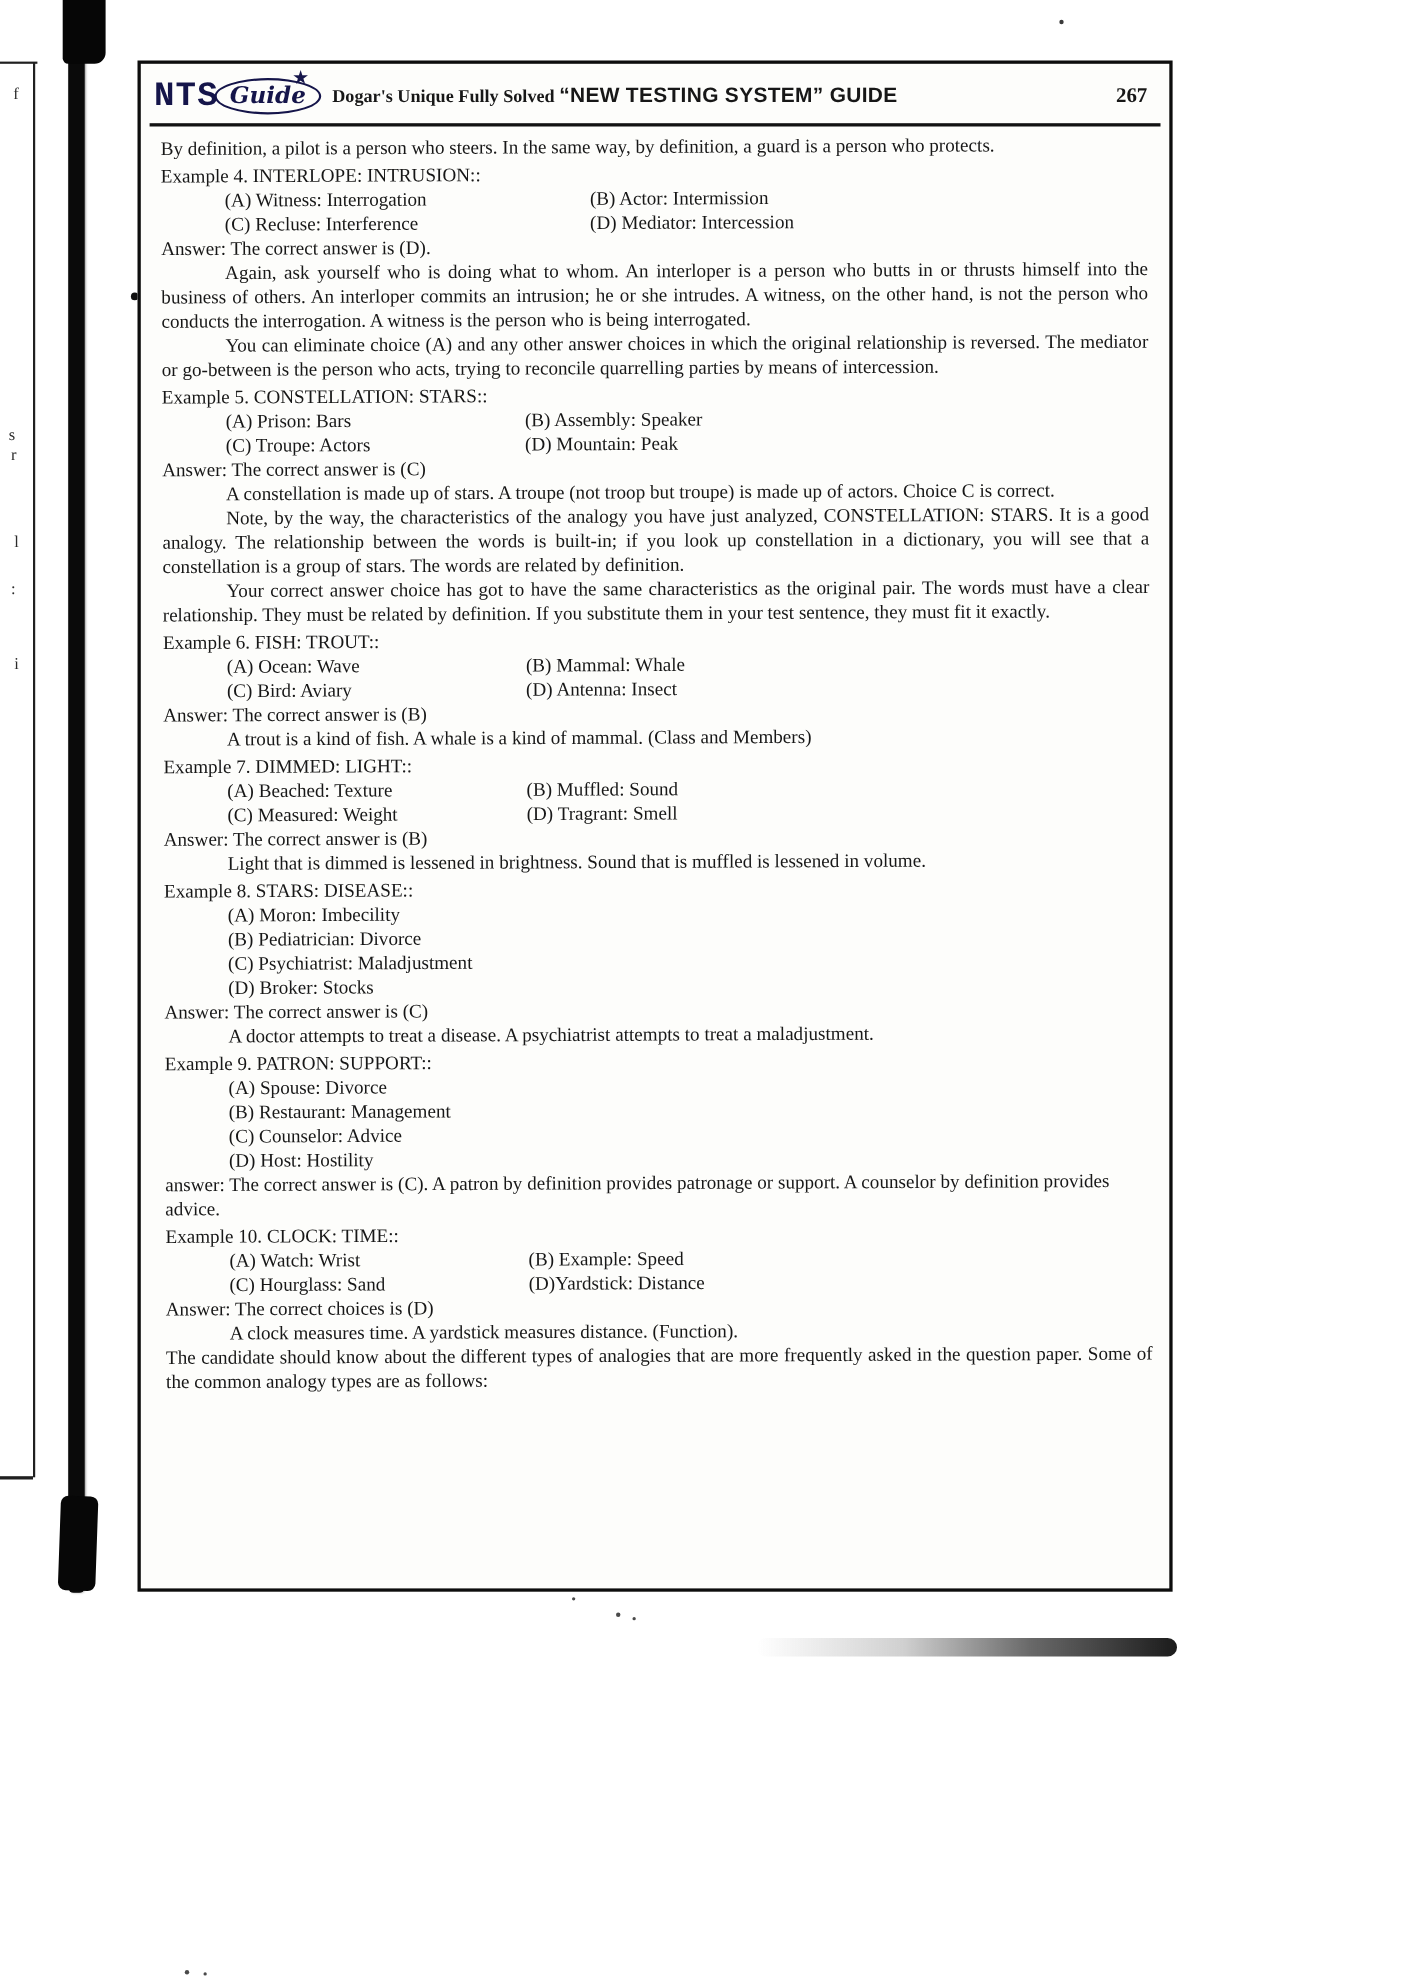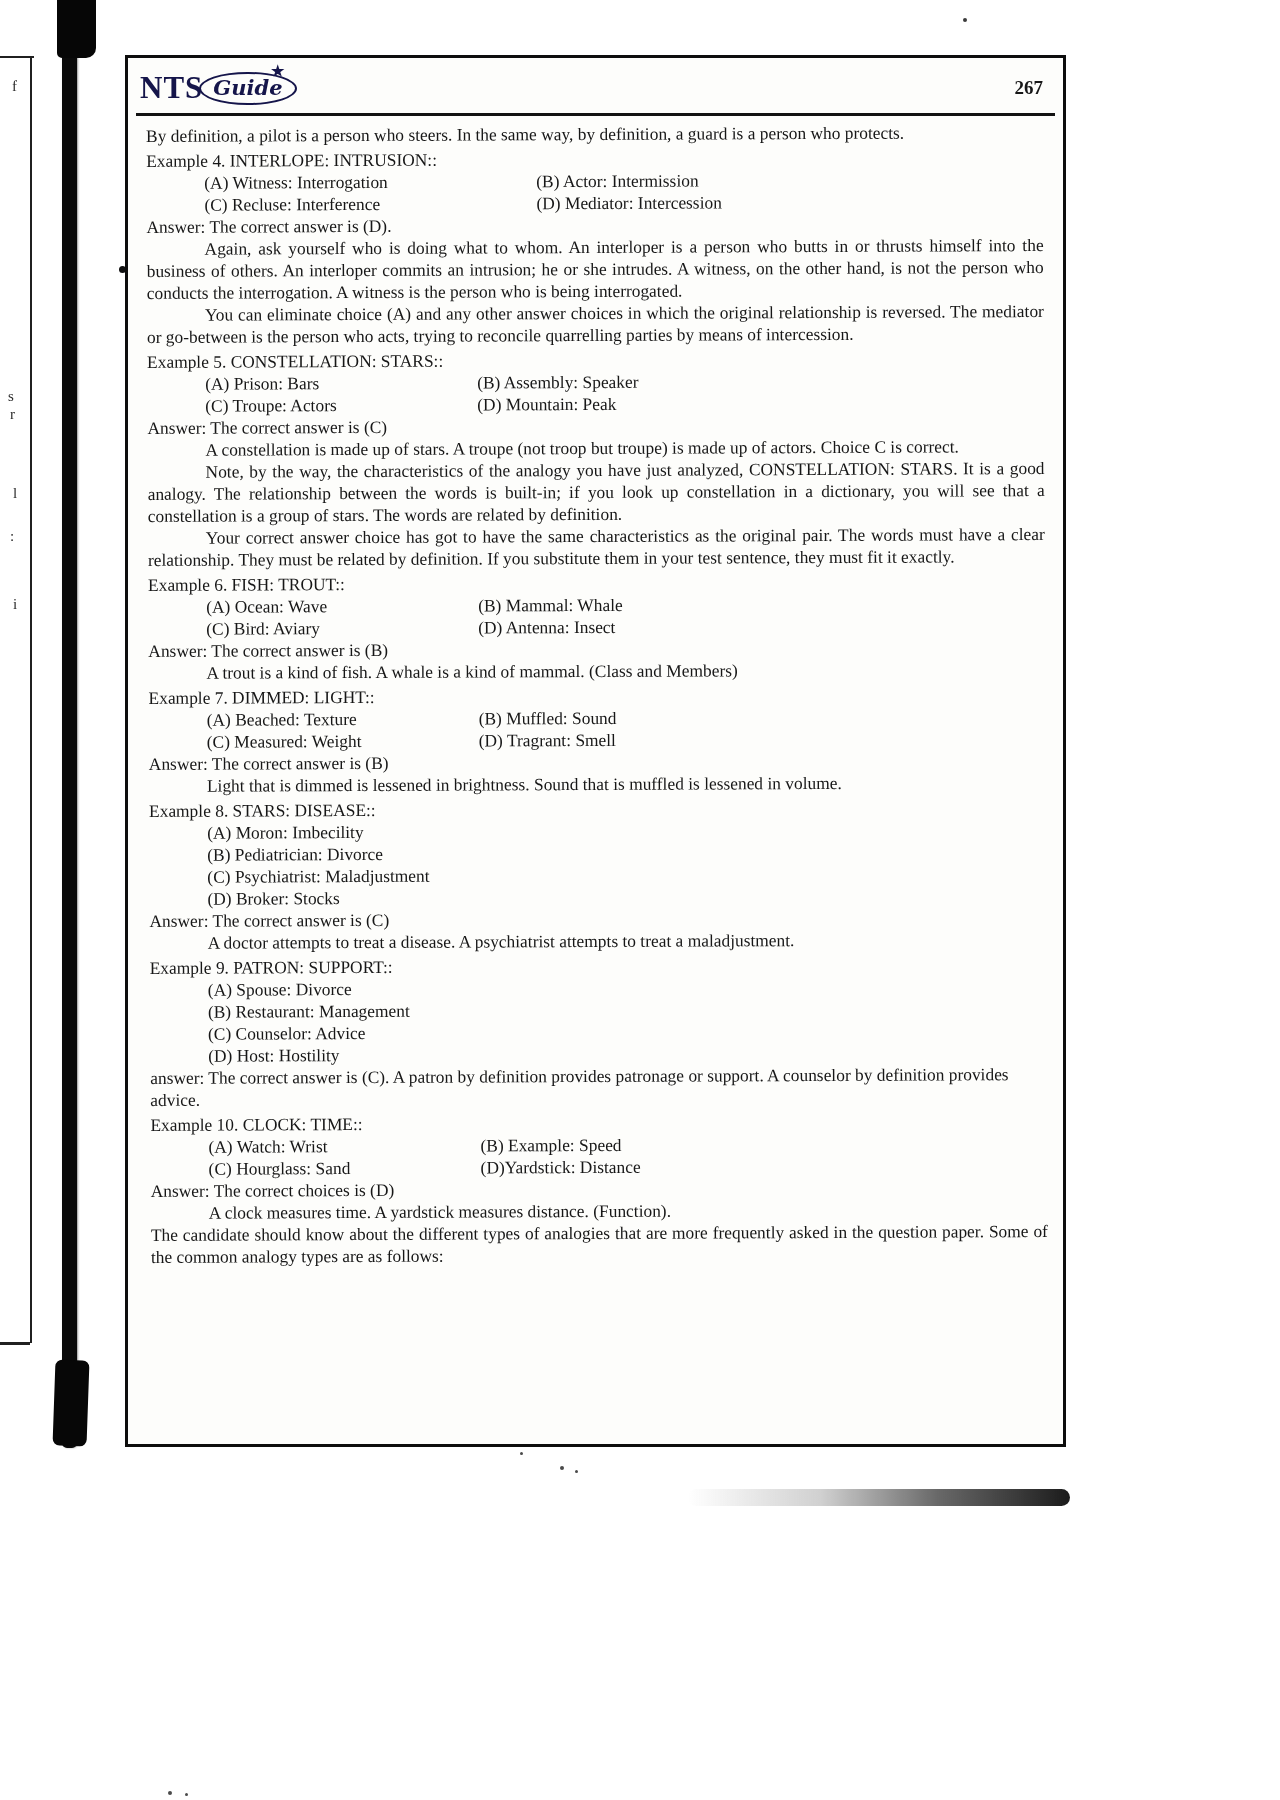--- a/index.html
+++ b/index.html
@@ -32,21 +32,21 @@
   .mg3 { left:13px; top:485px; }
   .mg4 { left:10px; top:528px; }
   .mg5 { left:13px; top:596px; }
 
   
   .frame { position:absolute; left:125px; top:55px; width:941px; height:1392px;
            border:3px solid #0d0d0d; background:#fdfdfb; }
 
   .page-header { display:flex; align-items:center; padding:12px 16px 0 12px; }
   .logo { display:flex; align-items:center; position:relative; flex:0 0 auto; }
-  .logo-nts { font-family:Liberation Serif, serif; font-weight:bold; font-size:31px; letter-spacing:1px; color:#15154a; }
+  .logo-nts { font-family:Liberation Mono, monospace; font-weight:bold; font-size:31px; letter-spacing:1px; color:#15154a; }
   .logo-oval { position:relative; margin-left:-4px; border:2.5px solid #15154a; border-radius:50%;
                padding:1px 12px 3px 12px; font-family:"DejaVu Serif", serif; font-style:italic; font-weight:bold;
                font-size:21px; color:#15154a; }
   .logo-star { position:absolute; top:-12px; right:10px; font-size:15px; color:#15154a; font-style:normal; }
   .header-title { margin-left:10px; white-space:nowrap; }
   .tagline { font-family:"Liberation Serif", serif; font-weight:bold; font-size:16.5px; }
   .main-title { font-family:"Liberation Sans", sans-serif; font-weight:bold; font-size:19px; letter-spacing:.3px; }
   .page-number { margin-left:auto; font-family:Liberation Serif, serif; font-weight:600; font-size:19px; padding-right:4px; }
   .rule { margin:7px 8px 0 8px; border-top:3px solid #121212; }
 
@@ -91,20 +91,24 @@
 <div class="frame">
 
   <header class="page-header">
     <div class="logo">
       <span class="logo-nts">NTS</span>
       <span class="logo-oval">
         <span class="logo-star">★</span>
         <span>Guide</span>
       </span>
     </div>
+    <div class="header-title">
+      <span class="tagline">Dogar's Unique Fully Solved </span>
+      <span class="main-title">“NEW TESTING SYSTEM” GUIDE</span>
+    </div>
     <div class="page-number">267</div>
   </header>
   <div class="rule"></div>
 
   <main>
 
     <p class="para flush">By definition, a pilot is a person who steers. In the same way, by definition, a guard is a person who protects.</p>
 
     <section>
       <p class="ex-title"><b class="lbl">Example 4.</b><span> INTERLOPE: INTRUSION::</span></p>

